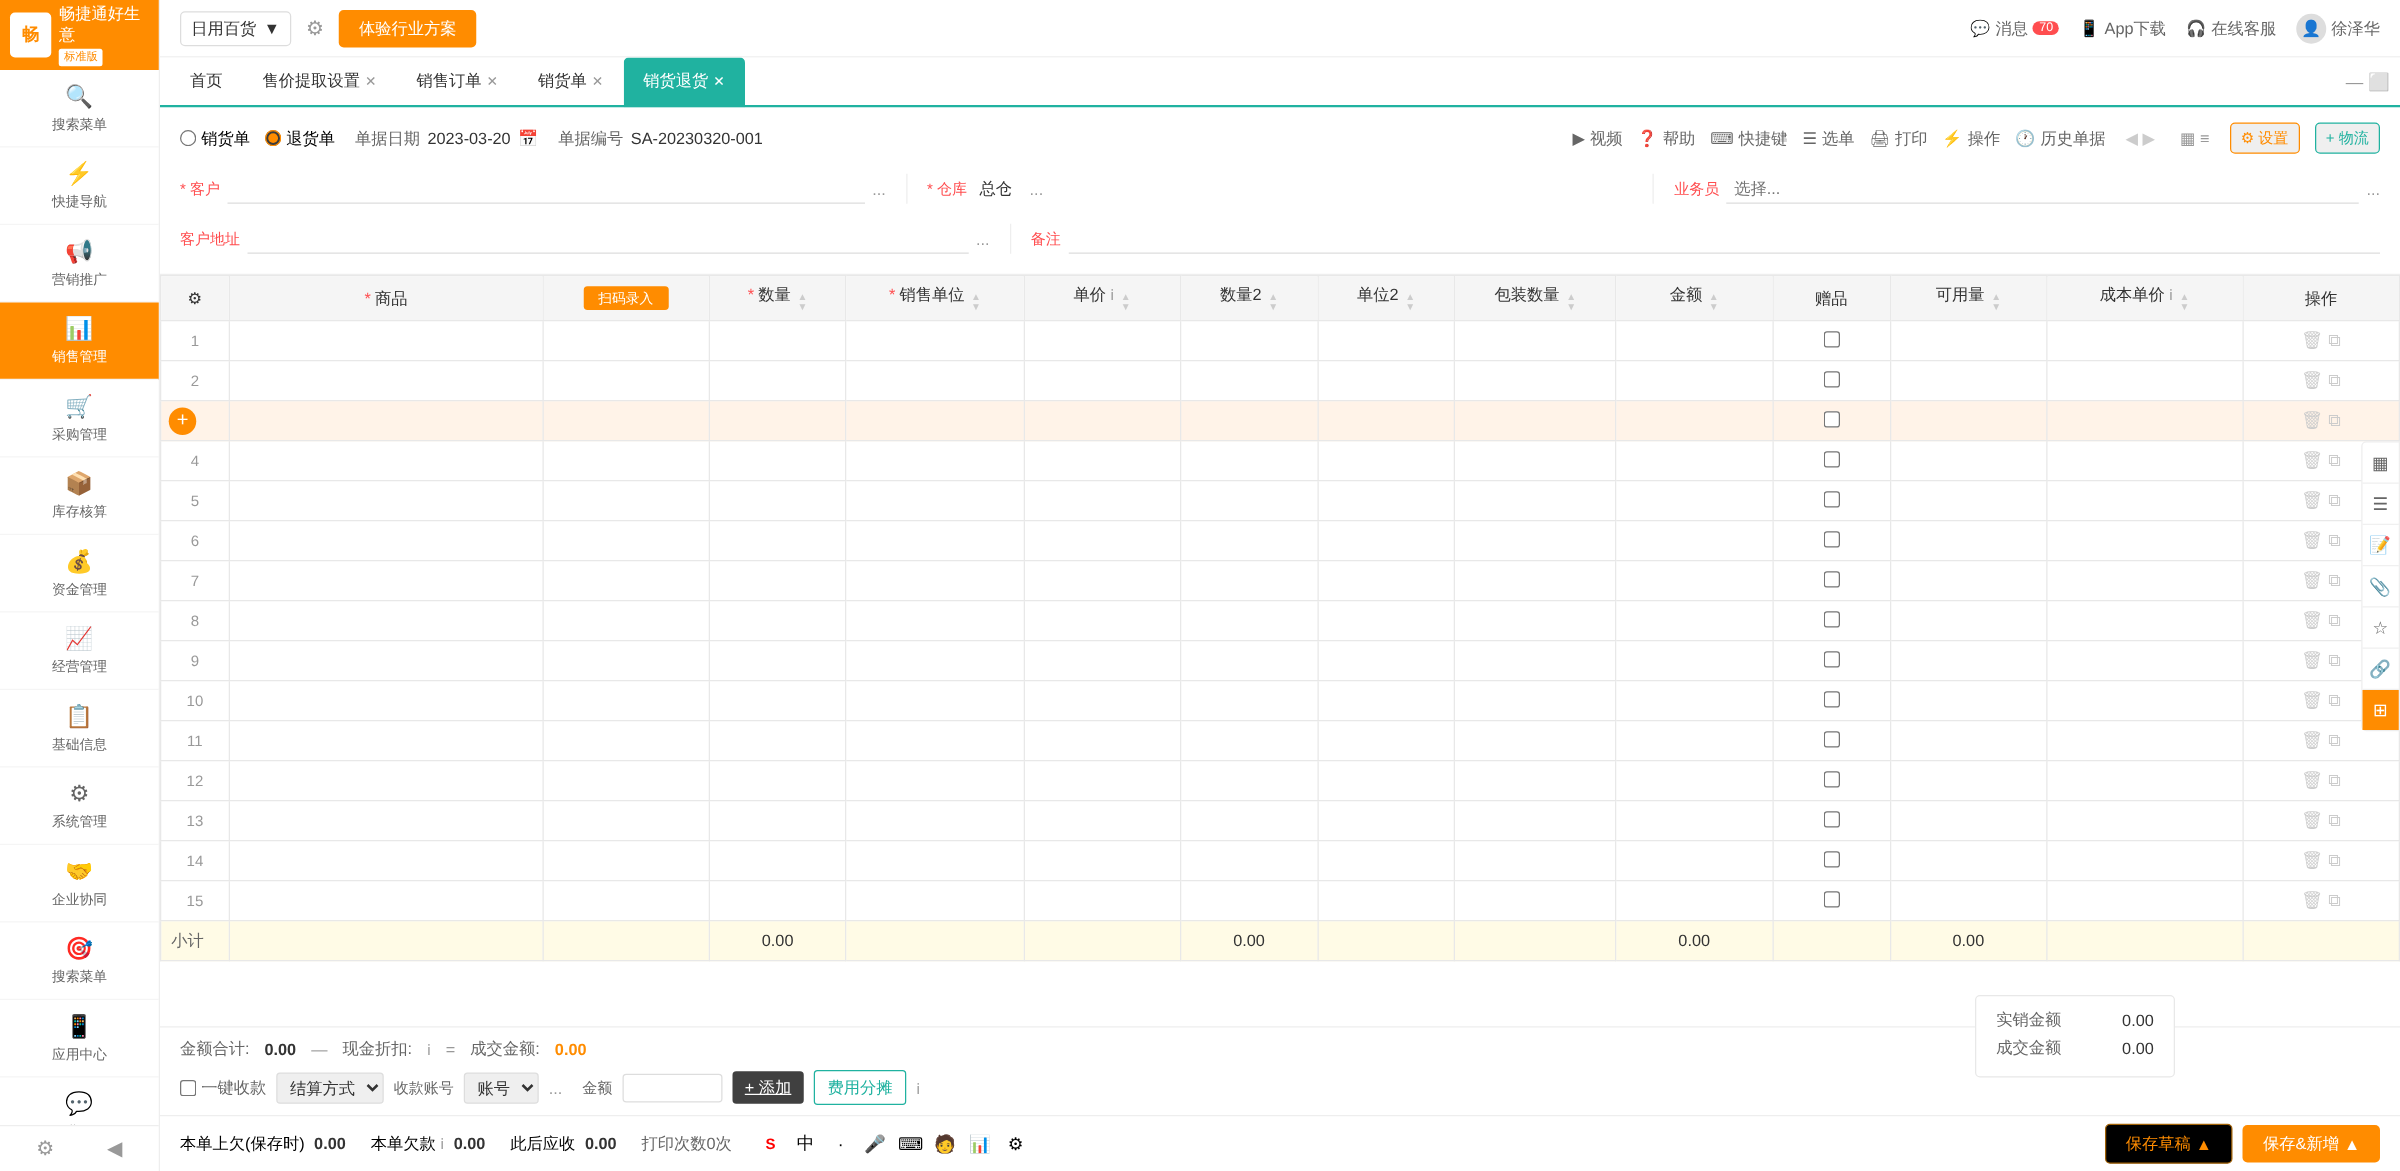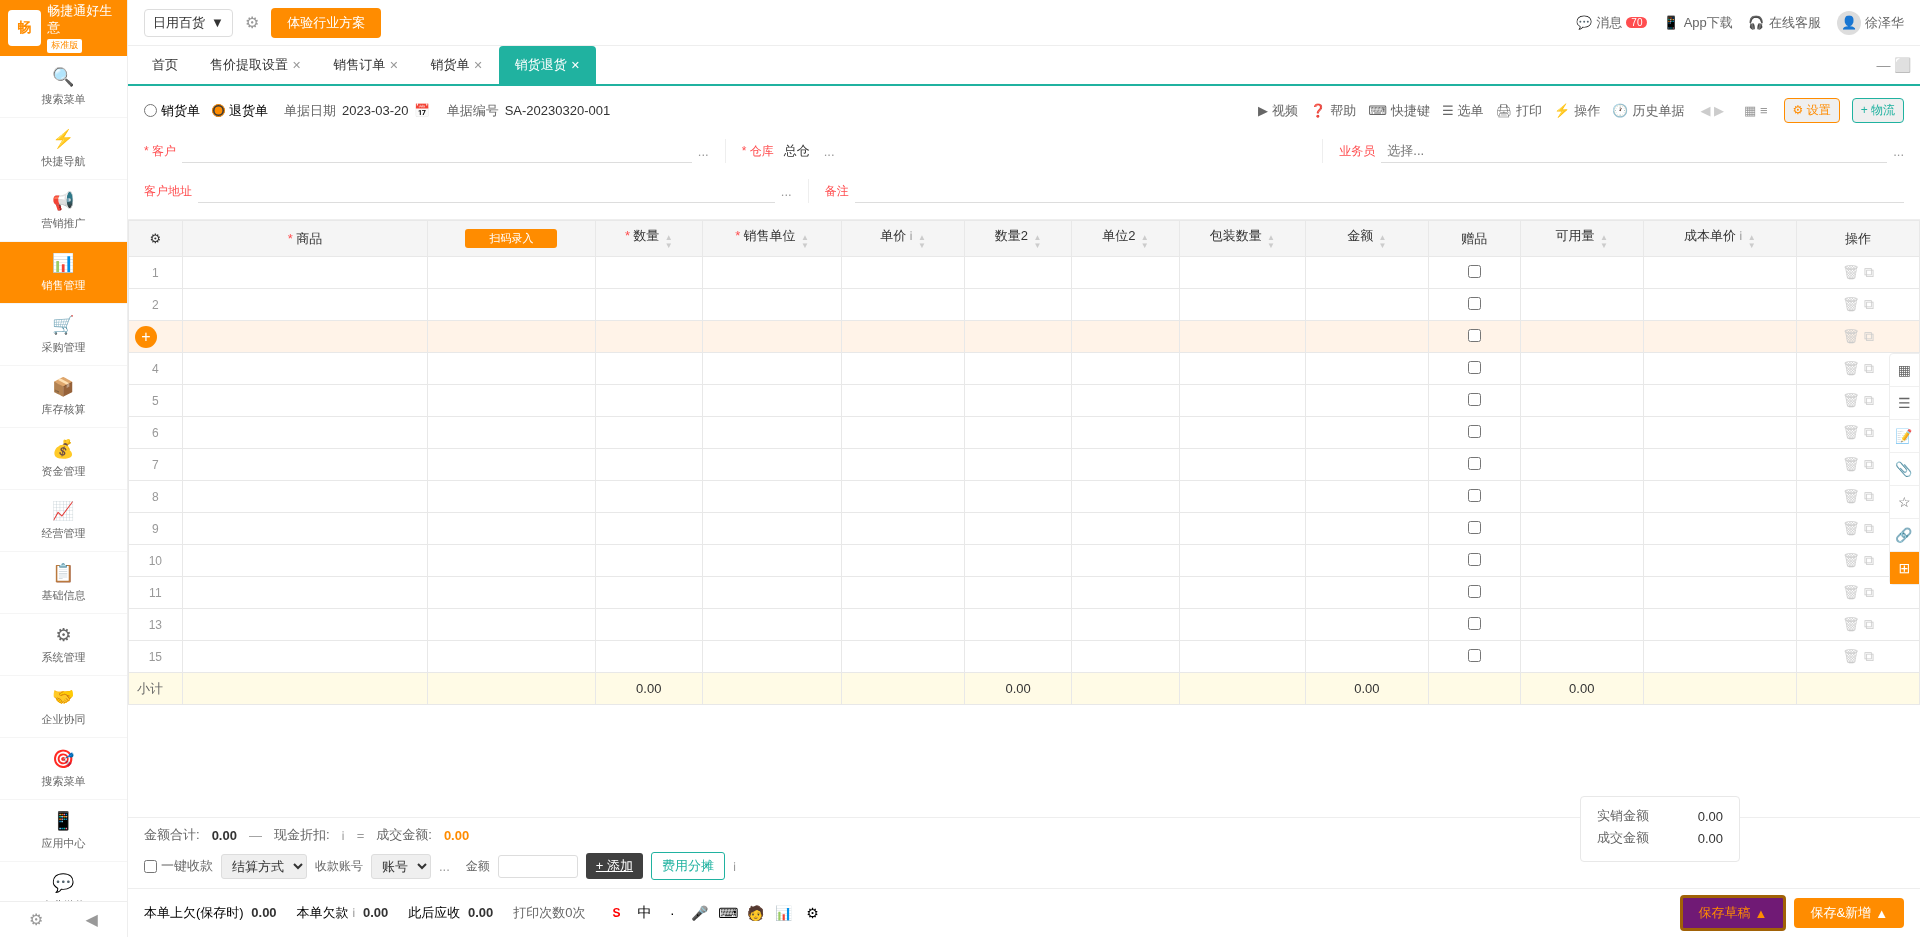--- a/index.html
+++ b/index.html
@@ -67,41 +67,41 @@
     .form-field-divider { width: 1px; height: 24px; background: #eee; margin: 0 16px; }
     .form-fields-row2 { display: flex; align-items: center; gap: 0; margin-top: 8px; }
     
     
     .table-container { flex: 1; overflow: auto; background: #fff; }
     .data-table { width: 100%; border-collapse: collapse; }
     .data-table th { background: #f5f5f5; border: 1px solid #e8e8e8; padding: 6px 8px; text-align: center; font-size: 12px; color: #333; white-space: nowrap; font-weight: normal; position: sticky; top: 0; z-index: 2; }
     .data-table td { border: 1px solid #e8e8e8; padding: 4px 6px; text-align: center; height: 32px; }
     .data-table tr.highlighted td { background: #fff3e8; }
     .row-num { color: #999; font-size: 12px; }
-    .scan-btn { background: #ff8c00; color: #fff; border: none; border-radius: 3px; padding: 2px 24px; font-size: 11px; cursor: pointer; }
+    .scan-btn { background: #ff8c00; color: #fff; border: none; border-radius: 3px; padding: 2px 12px; font-size: 11px; cursor: pointer; }
     .add-row-btn { width: 22px; height: 22px; background: #ff8c00; color: #fff; border-radius: 50%; border: none; cursor: pointer; font-size: 16px; display: flex; align-items: center; justify-content: center; }
     .action-btn { color: #ccc; cursor: pointer; font-size: 14px; margin: 0 2px; }
     
     
     .bottom-area { background: #fff; padding: 8px 16px; border-top: 1px solid #eee; flex-shrink: 0; }
     .bottom-calc { display: flex; align-items: center; gap: 12px; margin-bottom: 8px; }
     .bottom-calc-label { color: #666; }
     .bottom-calc-value { color: #333; font-weight: bold; }
     .bottom-calc-minus { color: #999; }
     .bottom-calc-eq { color: #999; }
     .bottom-calc-result { color: #ff8c00; font-weight: bold; }
     .bottom-calc-info { color: #999; cursor: pointer; font-size: 12px; }
     .bottom-payment { display: flex; align-items: center; gap: 8px; }
     .bottom-checkbox { display: flex; align-items: center; gap: 4px; color: #666; }
     .bottom-select { border: 1px solid #ddd; border-radius: 3px; padding: 3px 6px; color: #333; }
     .bottom-input { border: 1px solid #ddd; border-radius: 3px; padding: 3px 8px; width: 80px; }
     .bottom-dots { color: #999; cursor: pointer; }
     .bottom-add-btn { background: #404040; color: #fff; border: none; border-radius: 3px; padding: 4px 10px; cursor: pointer; text-decoration: underline; }
     .bottom-split-btn { border: 1px solid #20b2a0; color: #20b2a0; border-radius: 3px; padding: 4px 10px; cursor: pointer; background: #fff; }
-    .btn-save-draft { border: 3px solid #a16207; color: #ff8c00; background: #701a75; border-radius: 4px; padding: 6px 16px; cursor: pointer; display: flex; align-items: center; gap: 4px; }
+    .btn-save-draft { border: 1px solid #a16207; color: #ff8c00; background: #000000; border-radius: 4px; padding: 6px 16px; cursor: pointer; display: flex; align-items: center; gap: 4px; }
     .btn-save-new { background: #ff8c00; color: #fff; border: none; border-radius: 4px; padding: 6px 16px; cursor: pointer; display: flex; align-items: center; gap: 4px; }
     
     
     .info-icon { color: #999; cursor: pointer; font-size: 12px; }
     
     .bottom-footer { display: flex; align-items: center; justify-content: space-between; padding: 6px 16px; background: #fff; border-top: 1px solid #eee; flex-shrink: 0; }
     .bottom-footer-left { display: flex; align-items: center; gap: 20px; font-size: 12px; }
     .bottom-footer-right { display: flex; align-items: center; gap: 8px; }
     
     .summary-box { position: absolute; right: 180px; bottom: 75px; background: #fff; border: 1px solid #e8e8e8; border-radius: 4px; padding: 10px 16px; min-width: 160px; }
@@ -607,21 +607,53 @@
             <td></td>
             <td></td>
             <td></td>
             <td></td>
             <td><input type="checkbox" style=""></td>
             <td></td>
             <td></td>
             <td><span class="action-btn">🗑</span><span class="action-btn">⧉</span></td>
           </tr>
           <tr>
+            <td><span class="row-num">12</span></td>
+            <td></td>
+            <td></td>
+            <td></td>
+            <td></td>
+            <td></td>
+            <td></td>
+            <td></td>
+            <td></td>
+            <td></td>
+            <td><input type="checkbox" style=""></td>
+            <td></td>
+            <td></td>
+            <td><span class="action-btn">🗑</span><span class="action-btn">⧉</span></td>
+          </tr>
+          <tr>
             <td><span class="row-num">13</span></td>
+            <td></td>
+            <td></td>
+            <td></td>
+            <td></td>
+            <td></td>
+            <td></td>
+            <td></td>
+            <td></td>
+            <td></td>
+            <td><input type="checkbox" style=""></td>
+            <td></td>
+            <td></td>
+            <td><span class="action-btn">🗑</span><span class="action-btn">⧉</span></td>
+          </tr>
+          <tr>
+            <td><span class="row-num">14</span></td>
             <td></td>
             <td></td>
             <td></td>
             <td></td>
             <td></td>
             <td></td>
             <td></td>
             <td></td>
             <td></td>
             <td><input type="checkbox" style=""></td>

